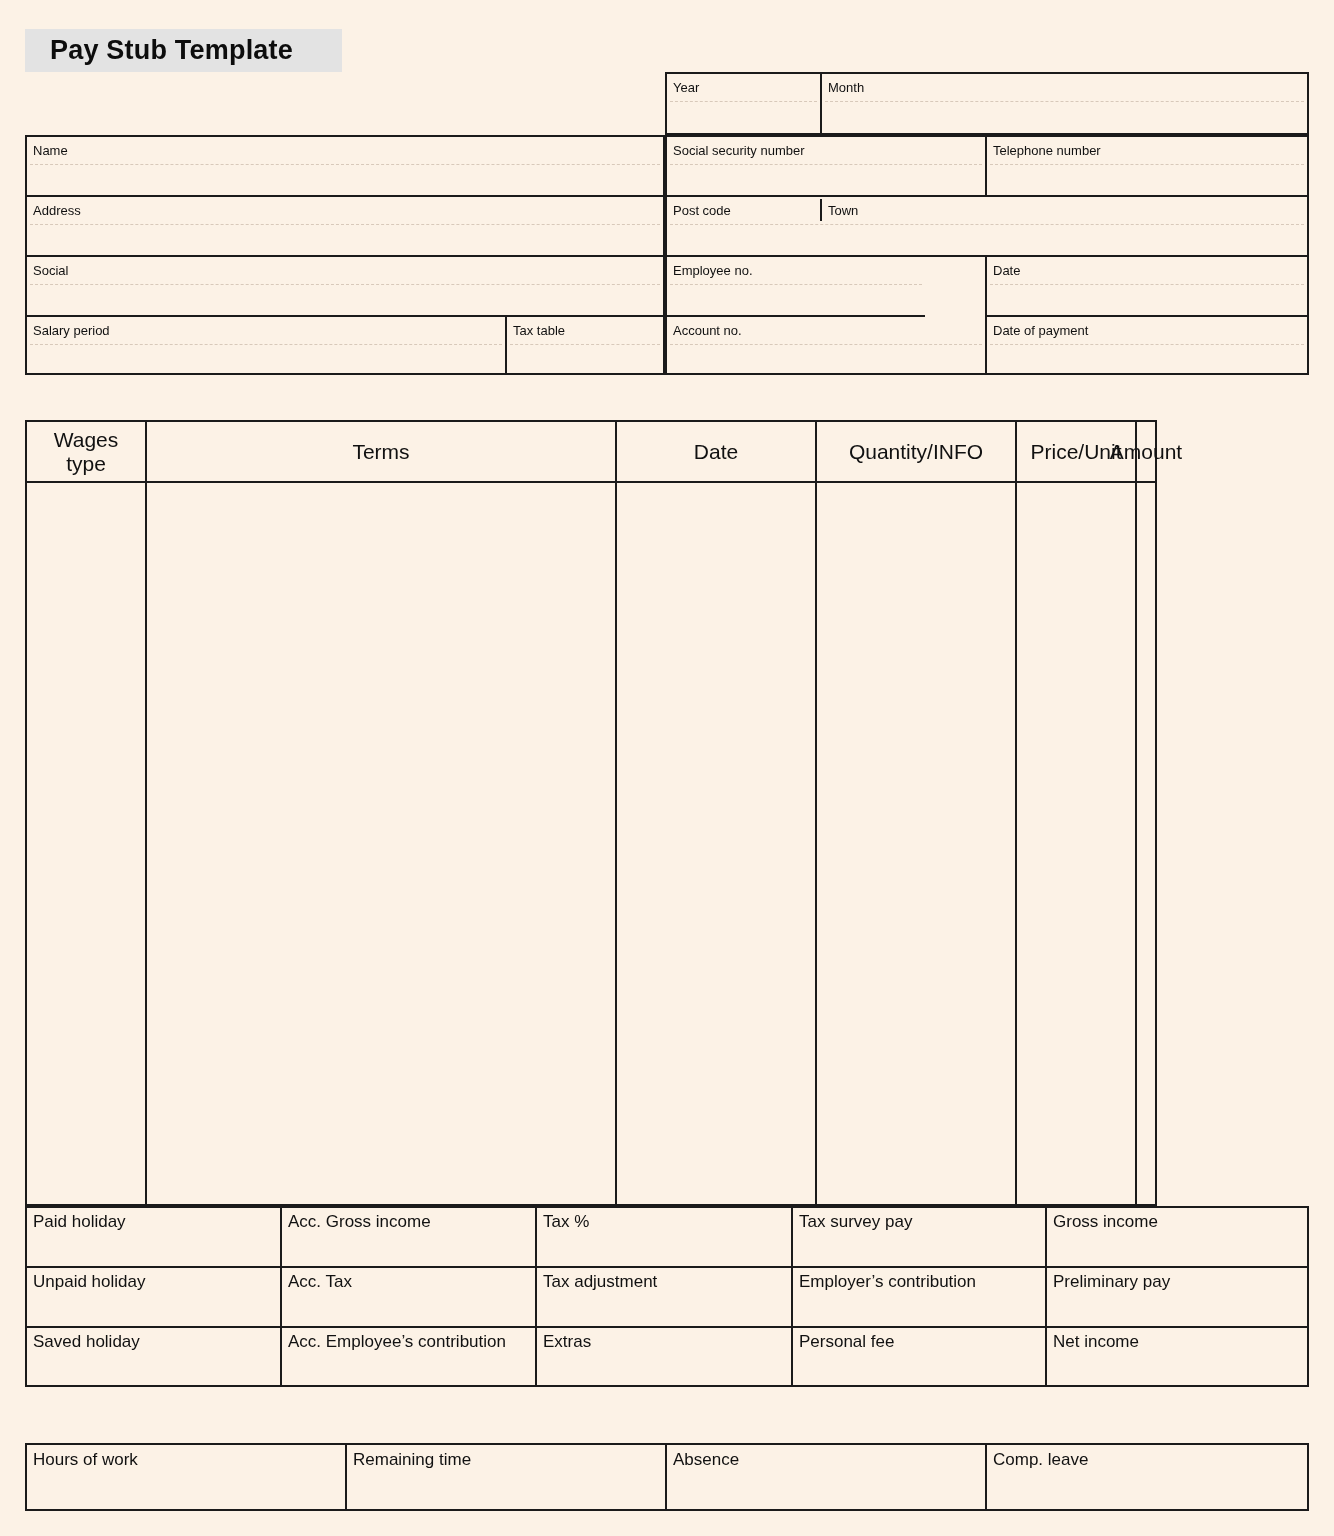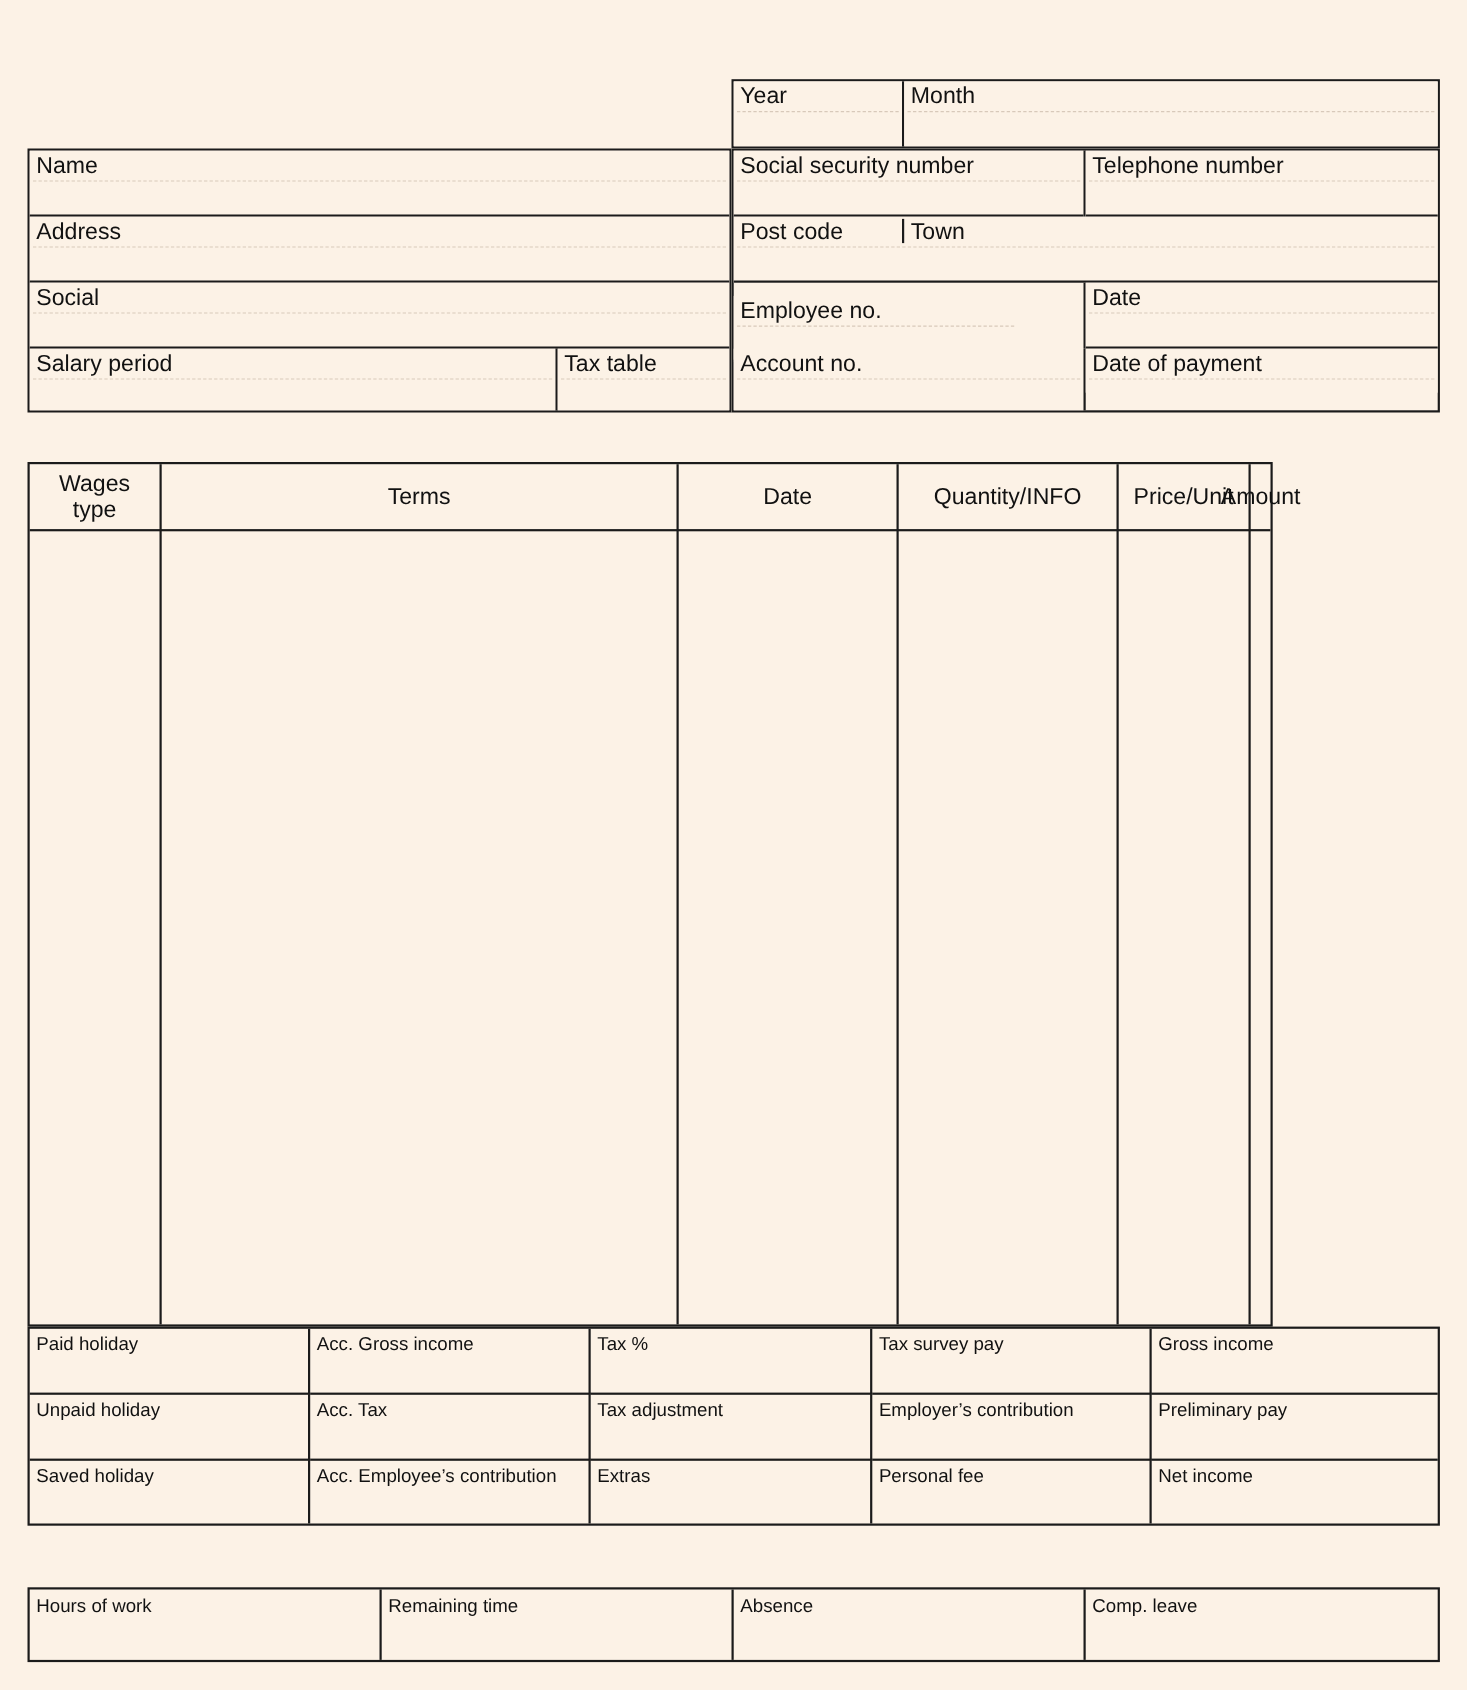--- a/index.html
+++ b/index.html
@@ -41,21 +41,21 @@
 
   
   .cell {
     position: absolute;
     background: #FCF2E6;
   }
   .cell .lbl {
     position: absolute;
     left: 6px;
     top: 3px;
-    font-size: 21px;
+    font-size: 13px;
     line-height: 21px;
     white-space: nowrap;
     color: #111111;
   }
   .dotline {
     position: absolute;
     left: 3px;
     right: 3px;
     top: 27px;
     border-top: 1px dashed #D8C9BA;
@@ -149,20 +149,23 @@
     font-size: 17px;
     line-height: 21px;
     white-space: nowrap;
   }
 </style>
 </head>
 <body>
 
 <div class="page">
 
+  <div class="title-box">
+    <span class="title-text">Pay Stub Template</span>
+  </div>
 
   <div class="cell boxed" style="left:665px; top:72px; width:644px; height:63px;">
     <div class="cell" style="left:0; top:0; width:153px; height:59px;">
       <span class="lbl">Year</span>
       <div class="dotline"></div>
     </div>
     <div class="vline" style="left:153px;"></div>
     <div class="cell" style="left:155px; top:0; right:0; height:59px;">
       <span class="lbl">Month</span>
       <div class="dotline"></div>
@@ -209,21 +212,21 @@
       <div class="dotline"></div>
     </div>
 
     <div class="cell bB" style="left:0; top:60px; width:100%; height:60px;">
       <span class="lbl">Post code</span>
       <div style="position:absolute; left:153px; top:2px; height:22px; border-left:2px solid #1b1b1b;"></div>
       <span class="lbl" style="left:161px;">Town</span>
       <div class="dotline"></div>
     </div>
 
-    <div class="cell bB" style="left:0; top:120px; width:258px; height:60px;margin-top:12px;">
+    <div class="cell bB" style="left:0; top:120px; width:258px; height:60px;">
       <span class="lbl">Employee no.</span>
       <div class="dotline"></div>
     </div>
     <div class="vline" style="left:318px; top:120px; height:60px; bottom:auto;"></div>
     <div class="cell bB" style="left:320px; top:120px; right:0; height:60px;">
       <span class="lbl">Date</span>
       <div class="dotline"></div>
     </div>
 
     <div class="cell" style="left:0; top:180px; width:318px; height:56px;">

